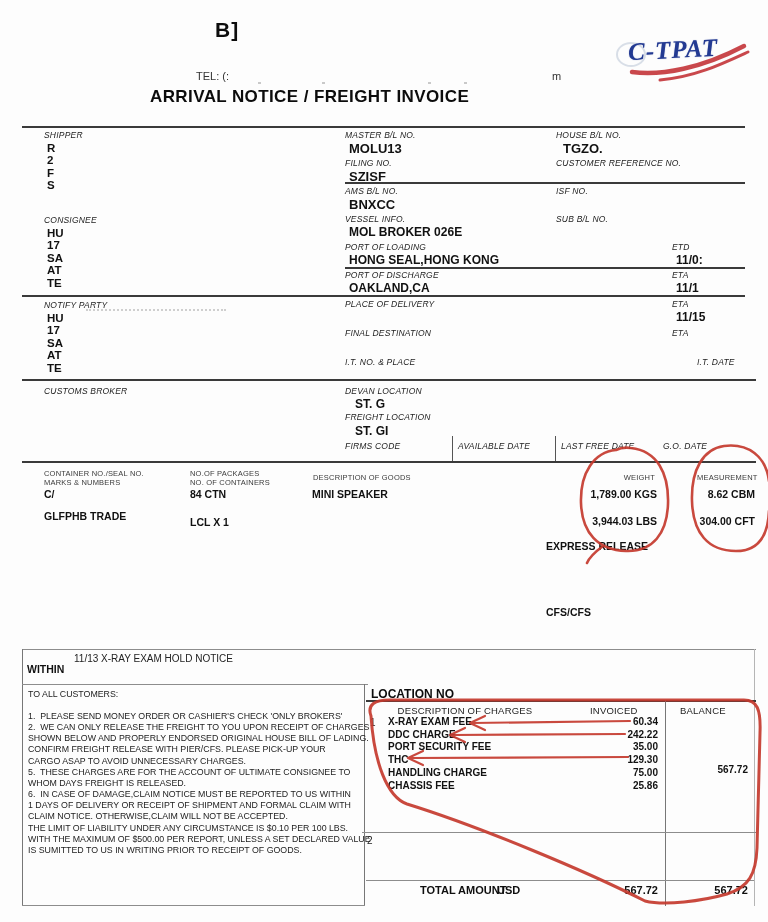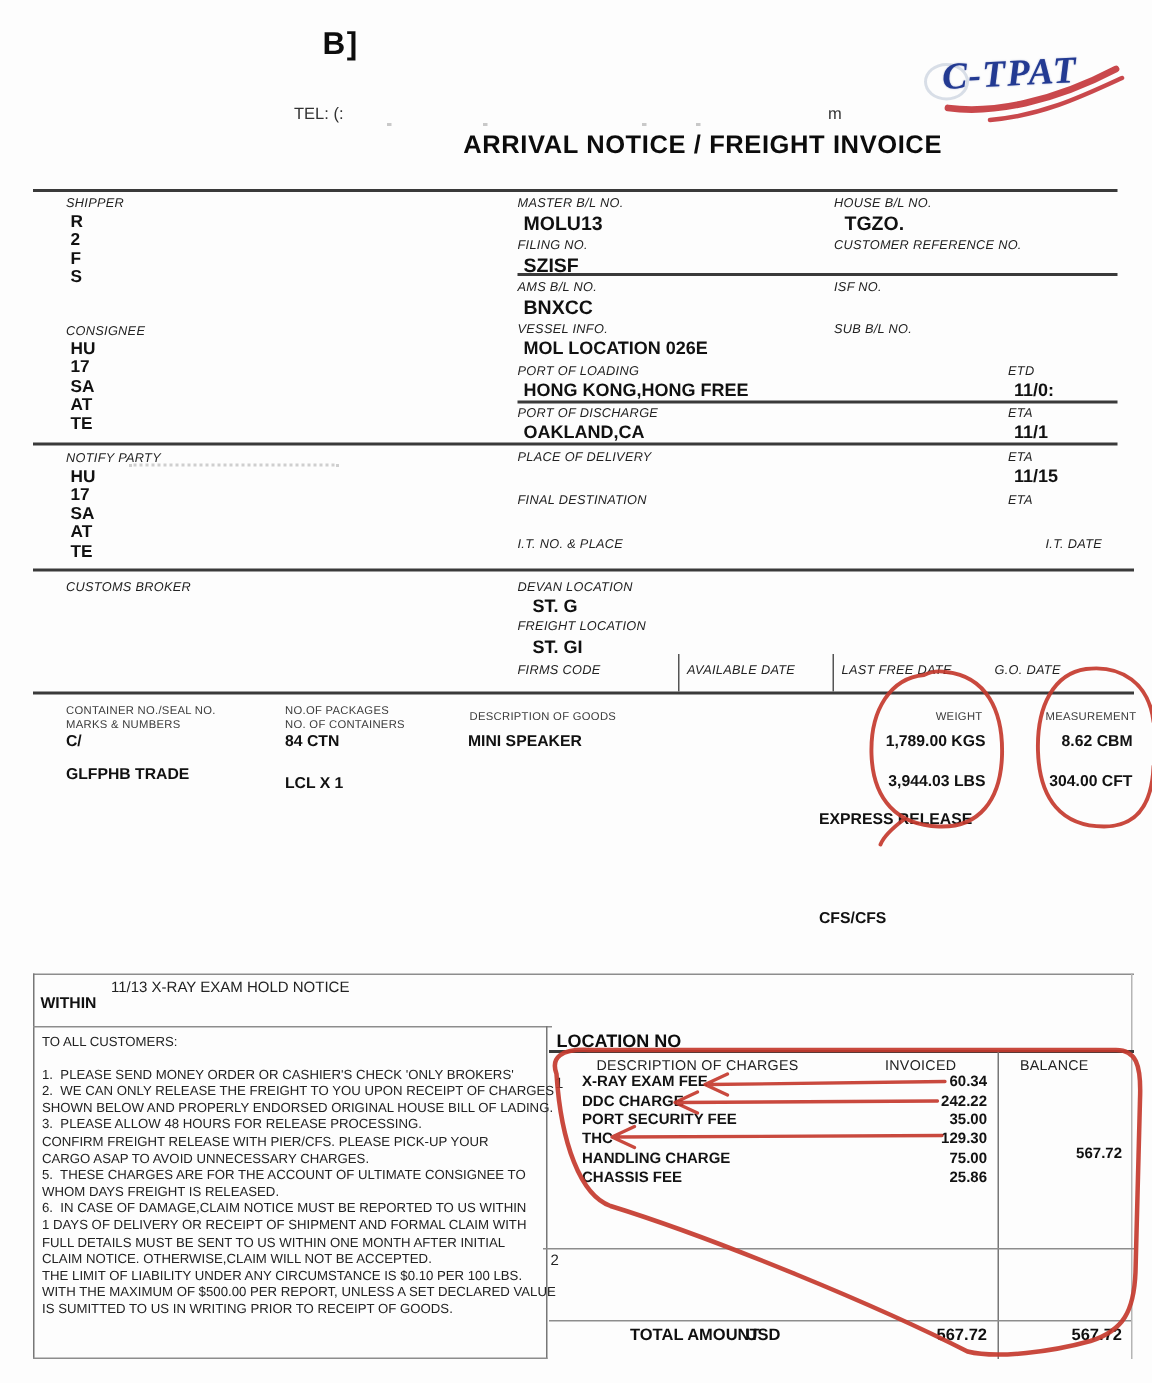--- a/index.html
+++ b/index.html
@@ -16,21 +16,21 @@
   .hline.gray{background:#8d8d8d;height:1px}
   .vline{position:absolute;background:#8d8d8d;width:1px}
   .vline.dark{background:#555}
   .list{position:absolute;font-weight:bold;font-size:11.5px;line-height:12.4px;color:#111}
   .notice{position:absolute;font-size:8.8px;line-height:11.15px;color:#222}
   .notice div{white-space:pre}
   .notice-title{position:absolute;font-size:8.8px;color:#222}
   .charge-col{position:absolute;font-size:10px;line-height:12.7px;color:#121212;font-weight:600}
   .t-company{position:absolute;font-weight:bold;font-size:21px;letter-spacing:1px;color:#0d0d0d}
   .t-tel{position:absolute;font-size:11px;color:#333}
-  .t-title{position:absolute;font-weight:bold;font-size:17px;letter-spacing:.4px;text-align:right;color:#0c0c0c}
+  .t-title{position:absolute;font-weight:bold;font-size:17px;letter-spacing:.4px;text-align:left;color:#0c0c0c}
   .logo-text{position:absolute;font-family:"Liberation Serif",serif;font-style:italic;font-weight:bold;font-size:25px;color:var(--logo_blue,#233a92);transform:rotate(-3deg);letter-spacing:1px;text-shadow:0 0 1px rgba(35,58,146,.5)}
   .globe{position:absolute;width:26px;height:21px;border:2px solid #b9c4d6;border-radius:50%;opacity:.55}
   .noise-dot{position:absolute;width:3px;height:2px;background:#c9c9c9}
   .redaction{position:absolute;border-top:2px dotted #cfcfcf;width:140px}
   .hdr9{position:absolute;font-size:9.5px;color:#222;letter-spacing:.2px;white-space:nowrap}
   .rowno{position:absolute;font-size:10px;color:#222}
   .tot{position:absolute;font-weight:bold;font-size:11px;color:#0f0f0f;white-space:nowrap}
   svg.overlay{position:absolute;left:0;top:0;pointer-events:none}
   .annot{stroke:var(--annotation_red,#c43a2e);fill:none;stroke-linecap:round;stroke-linejoin:round;opacity:.92}
   .swoosh{stroke:var(--logo_red,#c0282d);fill:none;stroke-linecap:round;opacity:.85}
@@ -101,25 +101,25 @@
 
 <div class="lbl" style="left:345px;top:158px">FILING NO.</div>
 <div class="val val-lg" style="left:349px;top:169px">SZISF</div>
 <div class="lbl" style="left:556px;top:158px">CUSTOMER REFERENCE NO.</div>
 
 <div class="lbl" style="left:345px;top:186px">AMS B/L NO.</div>
 <div class="val val-lg" style="left:349px;top:197px">BNXCC</div>
 <div class="lbl" style="left:556px;top:186px">ISF NO.</div>
 
 <div class="lbl" style="left:345px;top:214px">VESSEL INFO.</div>
-<div class="val" style="left:349px;top:225px">MOL LOCATION 026E</div>
+<div class="val" style="left:349px;top:225px">MOL BROKER 026E</div>
 <div class="lbl" style="left:556px;top:214px">SUB B/L NO.</div>
 
 <div class="lbl" style="left:345px;top:242px">PORT OF LOADING</div>
-<div class="val" style="left:349px;top:253px">HONG KONG,HONG FREE</div>
+<div class="val" style="left:349px;top:253px">HONG SEAL,HONG KONG</div>
 <div class="lbl" style="left:672px;top:242px">ETD</div>
 <div class="val" style="left:676px;top:253px">11/0:</div>
 
 <div class="lbl" style="left:345px;top:270px">PORT OF DISCHARGE</div>
 <div class="val" style="left:349px;top:281px">OAKLAND,CA</div>
 <div class="lbl" style="left:672px;top:270px">ETA</div>
 <div class="val" style="left:676px;top:281px">11/1</div>
 
 <div class="lbl" style="left:345px;top:299px">PLACE OF DELIVERY</div>
 <div class="lbl" style="left:672px;top:299px">ETA</div>
@@ -170,28 +170,26 @@
 <div class="hline gray" style="left:22px;top:905px;width:343px"></div>
 
 <div class="val val-sm" style="left:27px;top:663px">WITHIN</div>
 <div class="abs" style="left:74px;top:653px;font-size:10px;color:#222">11/13 X-RAY EXAM HOLD NOTICE</div>
 
 <div class="notice-title" style="left:28px;top:689px">TO ALL CUSTOMERS:</div>
 <div class="notice" style="left:28px;top:711px;width:336px">
     <div>1.  PLEASE SEND MONEY ORDER OR CASHIER'S CHECK 'ONLY BROKERS'</div>
     <div>2.  WE CAN ONLY RELEASE THE FREIGHT TO YOU UPON RECEIPT OF CHARGES</div>
     <div>SHOWN BELOW AND PROPERLY ENDORSED ORIGINAL HOUSE BILL OF LADING.</div>
-    <div>3.  PLEASE ALLOW 48 HOURS FOR RELEASE PROCESSING.</div>
     <div>CONFIRM FREIGHT RELEASE WITH PIER/CFS. PLEASE PICK-UP YOUR</div>
     <div>CARGO ASAP TO AVOID UNNECESSARY CHARGES.</div>
     <div>5.  THESE CHARGES ARE FOR THE ACCOUNT OF ULTIMATE CONSIGNEE TO</div>
     <div>WHOM DAYS FREIGHT IS RELEASED.</div>
     <div>6.  IN CASE OF DAMAGE,CLAIM NOTICE MUST BE REPORTED TO US WITHIN</div>
     <div>1 DAYS OF DELIVERY OR RECEIPT OF SHIPMENT AND FORMAL CLAIM WITH</div>
-    <div>FULL DETAILS MUST BE SENT TO US WITHIN ONE MONTH AFTER INITIAL</div>
     <div>CLAIM NOTICE. OTHERWISE,CLAIM WILL NOT BE ACCEPTED.</div>
     <div>THE LIMIT OF LIABILITY UNDER ANY CIRCUMSTANCE IS $0.10 PER 100 LBS.</div>
     <div>WITH THE MAXIMUM OF $500.00 PER REPORT, UNLESS A SET DECLARED VALUE</div>
     <div>IS SUMITTED TO US IN WRITING PRIOR TO RECEIPT OF GOODS.</div>
   </div>
 
 <div class="abs" style="left:371px;top:687px;font-weight:bold;font-size:12px;color:#0d0d0d">LOCATION NO</div>
 <div class="hline thin" style="left:366px;top:700px;width:390px"></div>
 <div class="vline" style="left:665px;top:700px;height:206px;background:#777"></div>
 

